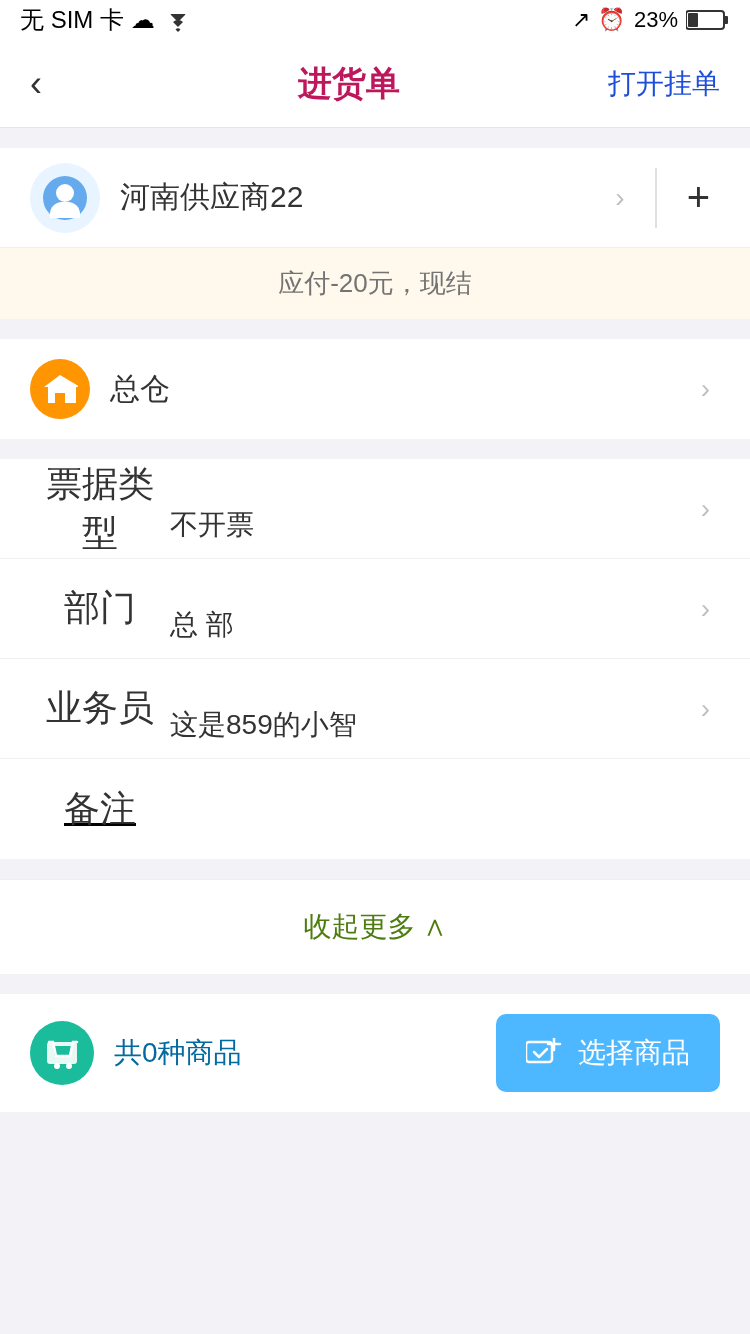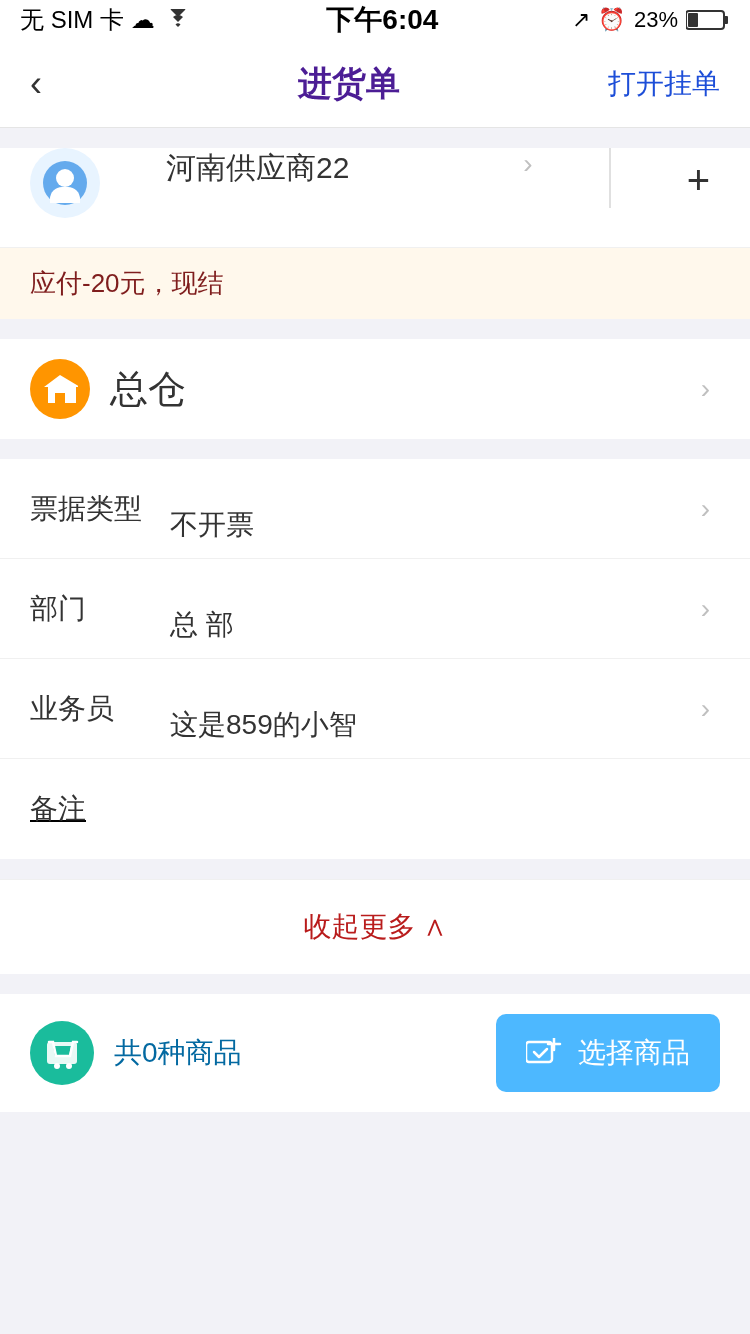--- a/index.html
+++ b/index.html
@@ -16,21 +16,21 @@
     .status-bar {
       height: 40px;
       background: #fff;
       display: flex;
       align-items: center;
       justify-content: space-between;
       padding: 0 20px;
       font-size: 24px;
       font-weight: 500;
     }
-    .status-left { display: flex; align-items: center; gap: 8px; }
+    .status-left { display: flex; align-items: flex-end; gap: 8px; }
     .status-center { font-size: 28px; font-weight: 600; }
     .status-right { display: flex; align-items: center; gap: 8px; font-size: 22px; }
 
     
     .nav-bar {
       height: 88px;
       background: #fff;
       display: flex;
       align-items: center;
       justify-content: space-between;
@@ -39,43 +39,43 @@
     }
     .nav-back {
       font-size: 36px;
       color: #333;
       cursor: pointer;
       width: 60px;
     }
     .nav-title {
       font-size: 34px;
       font-weight: 600;
-      color: #4c1d95;
+      color: #be185d;
     }
     .nav-action {
       font-size: 28px;
       color: #1d4ed8;
       cursor: pointer;
     }
 
     
     .section-gap {
       height: 20px;
       background: #f2f2f7;
     }
 
     
     .supplier-section {
       background: #fff;
       display: flex;
+      align-items: center;
       padding: 0 30px;
       height: 100px;
       border-bottom: 1px solid #f0f0f0;
       position: relative;
-      gap: 46px;
     }
     .supplier-avatar {
       width: 70px;
       height: 70px;
       border-radius: 50%;
       background: #e8f4ff;
       display: flex;
       align-items: center;
       justify-content: center;
       margin-right: 20px;
@@ -130,21 +130,22 @@
       color: #c0c0c0;
       font-size: 28px;
       margin-right: 10px;
     }
 
     
     .notice-bar {
       background: #fff8ec;
       padding: 18px 30px;
       font-size: 26px;
-      color: #7f1d1d;
+      color: #737373;
+      text-align: center;
     }
 
     
     .warehouse-section {
       background: #fff;
       display: flex;
       align-items: center;
       padding: 0 30px;
       height: 100px;
       margin-top: 20px;
@@ -156,21 +157,21 @@
       background: #ff9500;
       display: flex;
       align-items: center;
       justify-content: center;
       margin-right: 20px;
       font-size: 32px;
       flex-shrink: 0;
     }
     .warehouse-name {
       flex: 1;
-      font-size: 38px;
+      font-size: 30px;
       color: #333;
     }
 
     
     .form-section {
       background: #fff;
       margin-top: 20px;
     }
     .form-row {
       display: flex;
@@ -178,45 +179,46 @@
       padding: 0 30px;
       height: 100px;
       border-bottom: 1px solid #f0f0f0;
       cursor: pointer;
     }
     .form-row:last-child {
       border-bottom: none;
       text-decoration: underline;
     }
     .form-label {
-      font-size: 28px;
+      font-size: 36px;
       color: #333;
       width: 140px;
       flex-shrink: 0;
+      text-align: center;
     }
     .form-value {
       flex: 1;
       font-size: 28px;
       color: #333;
       margin-top: 33px;
     }
     .form-value.placeholder {
       color: #c0c0c0;
     }
 
     
     .collapse-row {
       background: #fff;
       display: flex;
       align-items: center;
       justify-content: center;
       padding: 28px;
       margin-top: 20px;
       font-size: 28px;
-      color: #b91c1c;
+      color: #4d7c0f;
       cursor: pointer;
       border-top: 1px solid #f0f0f0;
     }
 
     
     .bottom-bar {
       background: #fff;
       display: flex;
       align-items: center;
       padding: 20px 30px;
@@ -263,21 +265,20 @@
 
 <div class="status-bar">
   <div class="status-left">
     <span>无 SIM 卡 ☁</span>
     <svg width="30" height="22" viewBox="0 0 30 22">
       <path d="M15 18l2.5-2.5a3.5 3.5 0 00-5 0L15 18z" fill="#333"></path>
       <path d="M15 13l5-5a7 7 0 00-10 0l5 5z" fill="#333"></path>
       <path d="M15 8l7.5-7.5a11 11 0 00-15 0L15 8z" fill="#333"></path>
     </svg>
   </div>
-  <div class="status-center">下午6:04</div>
   <div class="status-right">
     <span>↗</span>
     <span>⏰</span>
     <span>23%</span>
     <svg width="44" height="22" viewBox="0 0 44 22">
       <rect x="0" y="2" width="38" height="18" rx="3" ry="3" stroke="#333" stroke-width="2" fill="none"></rect>
       <rect x="38" y="7" width="4" height="8" rx="1" fill="#333"></rect>
       <rect x="2" y="4" width="10" height="14" rx="1" fill="#333"></rect>
     </svg>
   </div>

